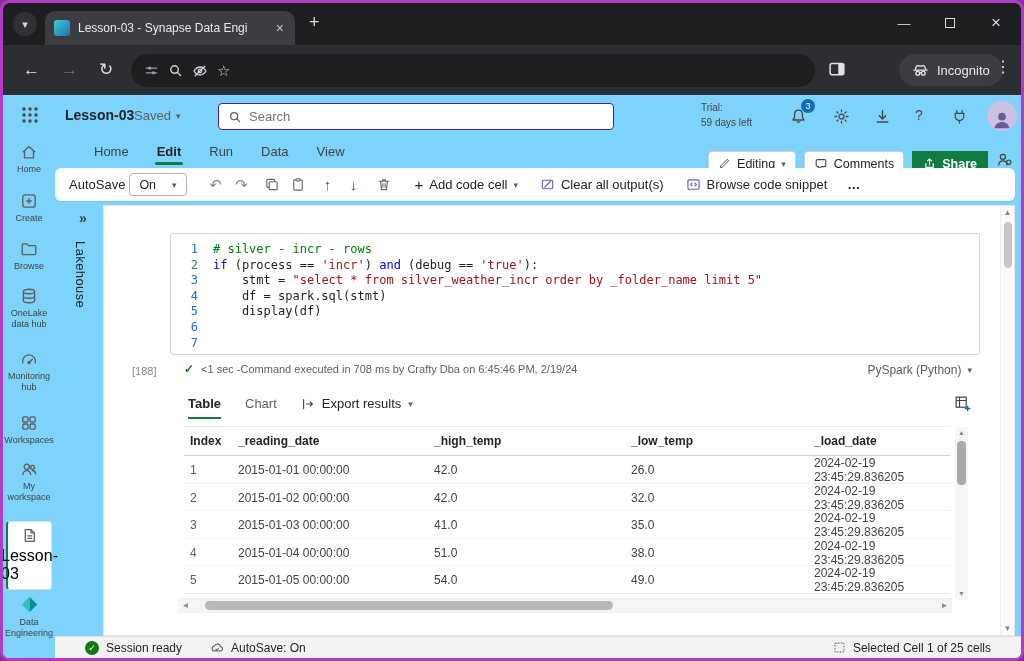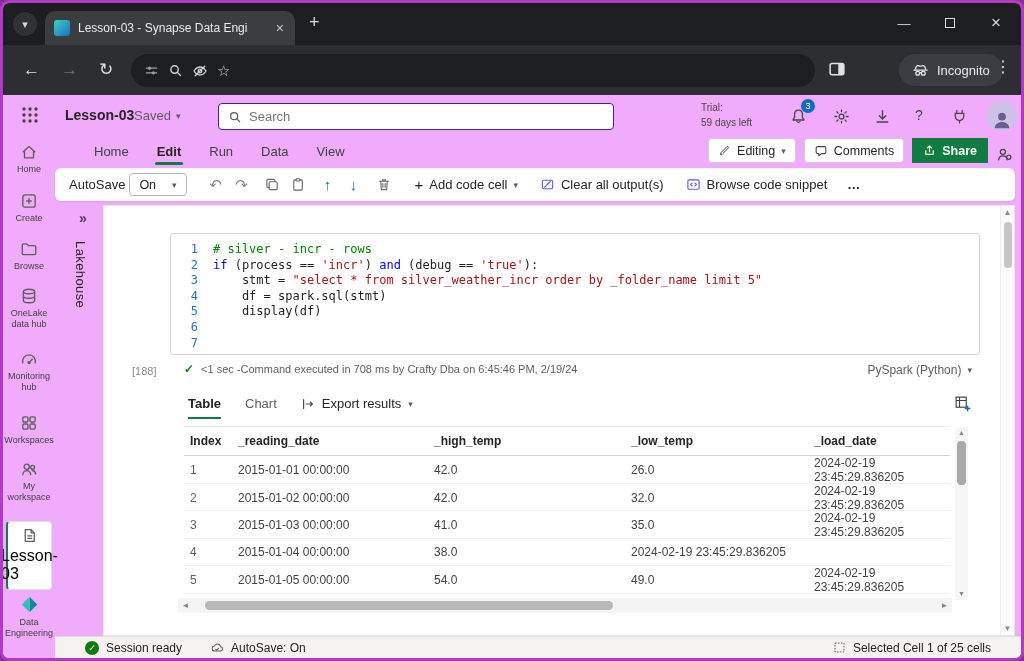--- a/index.html
+++ b/index.html
@@ -25,42 +25,42 @@
   .nav-ic{position:absolute;top:13px;color:#dfe1e4;font-size:17px;line-height:24px}
   .nav-ic.dim{color:#6d7075}
   .addr{position:absolute;left:128px;top:9px;width:684px;height:33px;background:#1d1e20;border-radius:17px;display:flex;align-items:center;padding:0 13px;gap:9px}
   .url{color:#dde0e3;font-size:13px;flex:1;white-space:nowrap;overflow:hidden}
   .addr .star{color:#cfd2d6;font-size:15px}
   .incog{position:absolute;left:896px;top:9px;height:32px;border-radius:16px;background:#3b3d42;display:flex;align-items:center;gap:8px;padding:0 13px;color:#e8eaed;font-size:13px}
   .menu3{position:absolute;left:992px;top:12px;color:#dfe1e4;font-size:16px}
   .sidepanel-ic{position:absolute;left:824px;top:14px}
 
   
-  .app{position:absolute;top:92px;left:0;right:0;bottom:0;background:#f0abfc}
+  .app{position:absolute;top:92px;left:0;right:0;bottom:0;background:#7dd3fc}
 
   
   .app-header{position:absolute;top:0;left:0;right:0;height:42px}
   .waffle{position:absolute;left:18px;top:11px}
   .doc-title{position:absolute;left:62px;top:12px;font-size:14px;font-weight:700;color:#242424}
   .save-status{position:absolute;left:131px;top:13px;font-size:13px;color:#605e5c;display:flex;gap:5px;align-items:center}
   .searchbox{position:absolute;left:215px;top:8px;width:396px;height:27px;background:#fff;border:1px solid #4c1d95;border-radius:4px;display:flex;align-items:center;padding:0 9px;gap:7px}
   .searchbox input{border:none;outline:none;font-size:13px;color:#242424;flex:1;font-family:inherit;background:transparent}
   .trial{position:absolute;left:698px;top:5px;font-size:10px;color:#484644;line-height:1.5}
   .hic{position:absolute;top:13px}
   .help-q{position:absolute;left:912px;top:12px;font-size:14px;color:#484644}
   .badge{position:absolute;left:798px;top:4px;min-width:14px;height:14px;border-radius:7px;background:#0f6cbd;color:#fff;font-size:9px;display:flex;align-items:center;justify-content:center;padding:0 3px}
   .avatar{position:absolute;left:984px;top:6px;width:30px;height:30px;border-radius:50%;background:#cdc2e6;display:flex;align-items:flex-end;justify-content:center;overflow:hidden}
 
   
   .ribbon{position:absolute;top:42px;left:52px;right:0;height:31px}
   .rtabs{position:absolute;left:28px;top:1px;display:flex;gap:6px}
   .rtab{padding:6px 11px;font-size:13px;color:#424242;position:relative}
   .rtab.active{font-weight:700;color:#242424}
   .rtab.active:after{content:"";position:absolute;left:9px;right:9px;bottom:0;height:3px;border-radius:2px;background:#107c41}
-  .rbtns{position:absolute;right:8px;top:1px;display:flex;gap:8px;align-items:flex-end}
+  .rbtns{position:absolute;right:8px;top:14px;display:flex;gap:8px;align-items:flex-start}
   .btn-outline{height:25px;display:flex;align-items:center;gap:6px;padding:0 9px;border:1px solid #d1cfcd;border-radius:4px;background:#fff;font-size:12.5px;color:#242424}
   .btn-share{height:25px;display:flex;align-items:center;gap:6px;padding:0 11px;border-radius:0;background:#107c41;font-size:12.5px;color:#fff;font-weight:700}
   .chev{font-size:9px;color:#605e5c}
 
   
   .toolbar{position:absolute;top:73px;left:52px;right:6px;height:33px;background:#fff;border-radius:6px;box-shadow:0 1px 2px rgba(0,0,0,.07);display:flex;align-items:center;padding:0 14px;font-size:13px;color:#242424}
   .tb-select{height:23px;border:1px solid #b5b3b1;border-radius:4px;padding:0 9px;display:flex;align-items:center;gap:16px;font-size:12.5px;margin-left:4px;background:#fff}
   .tb-ic{width:26px;text-align:center;font-size:15px;color:#696764}
   .tb-ic.blue{color:#0f6cbd}
   .tb-group{display:flex;align-items:center;gap:6px}
@@ -484,20 +484,21 @@
               <div class="trow">
                 <span class="c0">3</span>
                 <span class="c1">2015-01-03 00:00:00</span>
                 <span class="c2">41.0</span>
                 <span class="c3">35.0</span>
                 <span class="c4">2024-02-19 23:45:29.836205</span>
               </div>
               <div class="trow">
                 <span class="c0">4</span>
                 <span class="c1">2015-01-04 00:00:00</span>
+                <span class="c2">51.0</span>
                 <span class="c3">38.0</span>
                 <span class="c4">2024-02-19 23:45:29.836205</span>
               </div>
               <div class="trow">
                 <span class="c0">5</span>
                 <span class="c1">2015-01-05 00:00:00</span>
                 <span class="c2">54.0</span>
                 <span class="c3">49.0</span>
                 <span class="c4">2024-02-19 23:45:29.836205</span>
               </div>

